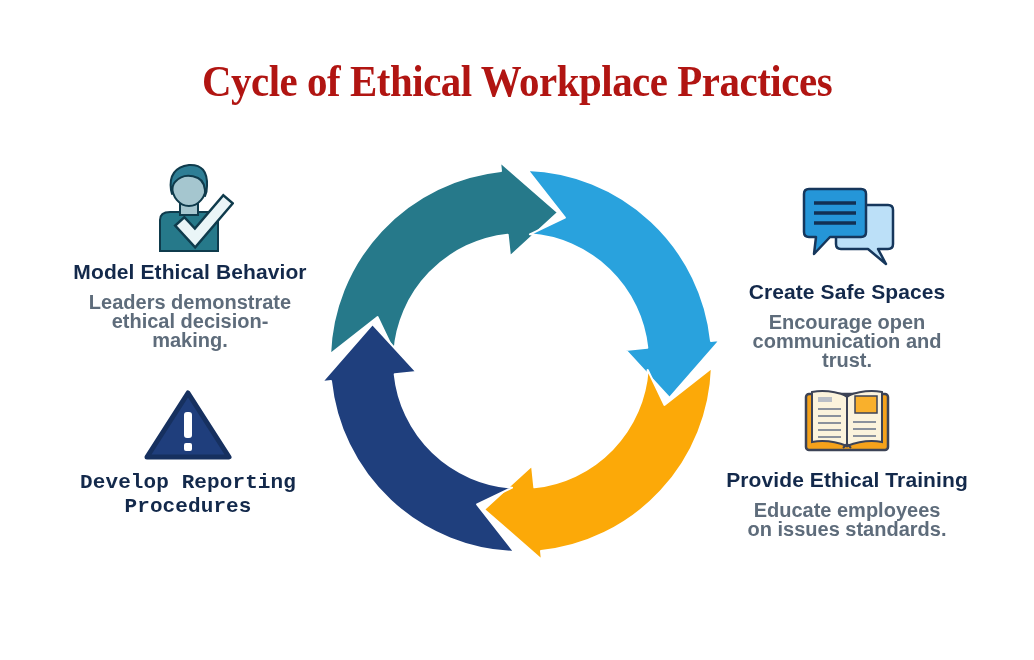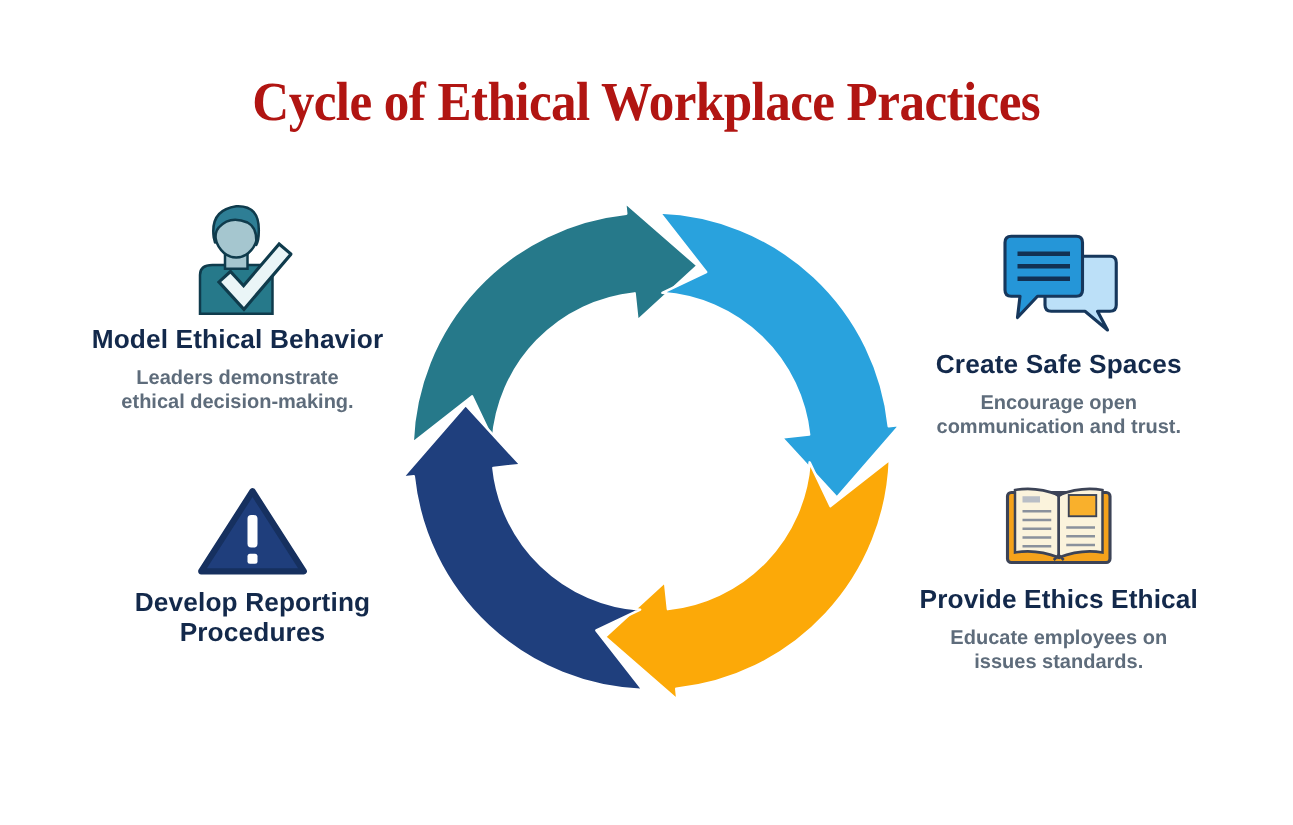--- a/index.html
+++ b/index.html
@@ -21,26 +21,26 @@
   }
 
   
   .block{position:absolute;width:310px;text-align:center;}
   .block .iconwrap{display:flex;justify-content:center;align-items:flex-end;}
   .block h2{
     margin:8px 0 0 0;font-size:21px;line-height:24px;font-weight:700;
     color:var(--heading-color,#13294B);letter-spacing:0.1px;
   }
   .block p{
-    margin:9px auto 0 auto;font-size:16px;line-height:19px;font-weight:700;
+    margin:9px auto 0 auto;font-size:20px;line-height:19px;font-weight:700;
     color:var(--desc-color,#5E6C7B);
   }
   .block-tl{left:35px;top:158px;}
   .block-tr{left:692px;top:184px;}
-  .block-bl{left:47px;top:390px;}
+  .block-bl{left:33px;top:390px;font-family:Liberation Mono, monospace;}
   .block-br{left:692px;top:384px;}
   .block-tl .iconwrap{height:94px;}
   .block-tr .iconwrap{height:88px;}
   .block-bl .iconwrap{height:73px;}
   .block-br .iconwrap{height:76px;}
   .block-tl p{max-width:214px;}
   .block-tr p{max-width:236px;}
   .block-bl h2{max-width:250px;margin-left:auto;margin-right:auto;}
   .block-bl p{max-width:256px;}
   .block-br p{max-width:216px;}
@@ -115,17 +115,17 @@
         <line x1="19" y1="34" x2="42" y2="34" stroke="#8A919C" stroke-width="2"></line>
         <line x1="19" y1="41" x2="42" y2="41" stroke="#8A919C" stroke-width="2"></line>
         <line x1="19" y1="48" x2="42" y2="48" stroke="#8A919C" stroke-width="2"></line>
         <line x1="19" y1="55" x2="42" y2="55" stroke="#8A919C" stroke-width="2"></line>
         <rect x="56" y="14" width="22" height="17" fill="#F9B02C" stroke="#3C4356" stroke-width="1.5"></rect>
         <line x1="54" y1="40" x2="77" y2="40" stroke="#8A919C" stroke-width="2"></line>
         <line x1="54" y1="47" x2="77" y2="47" stroke="#8A919C" stroke-width="2"></line>
         <line x1="54" y1="54" x2="77" y2="54" stroke="#8A919C" stroke-width="2"></line>
       </svg>
     </div>
-    <h2>Provide Ethics Ethical</h2>
+    <h2>Provide Ethical Training</h2>
     <p>Educate employees on issues standards.</p>
   </div>
 
 </div>
 
 </body></html>

